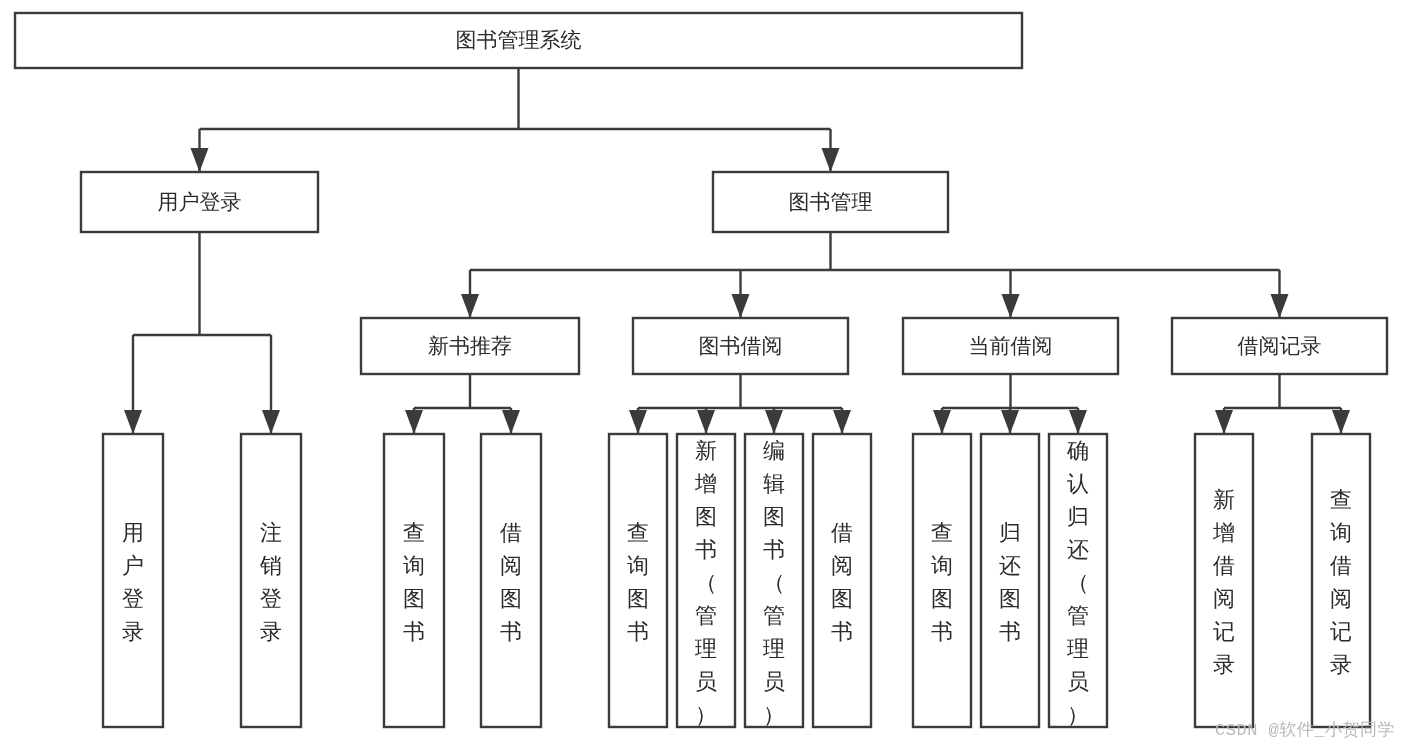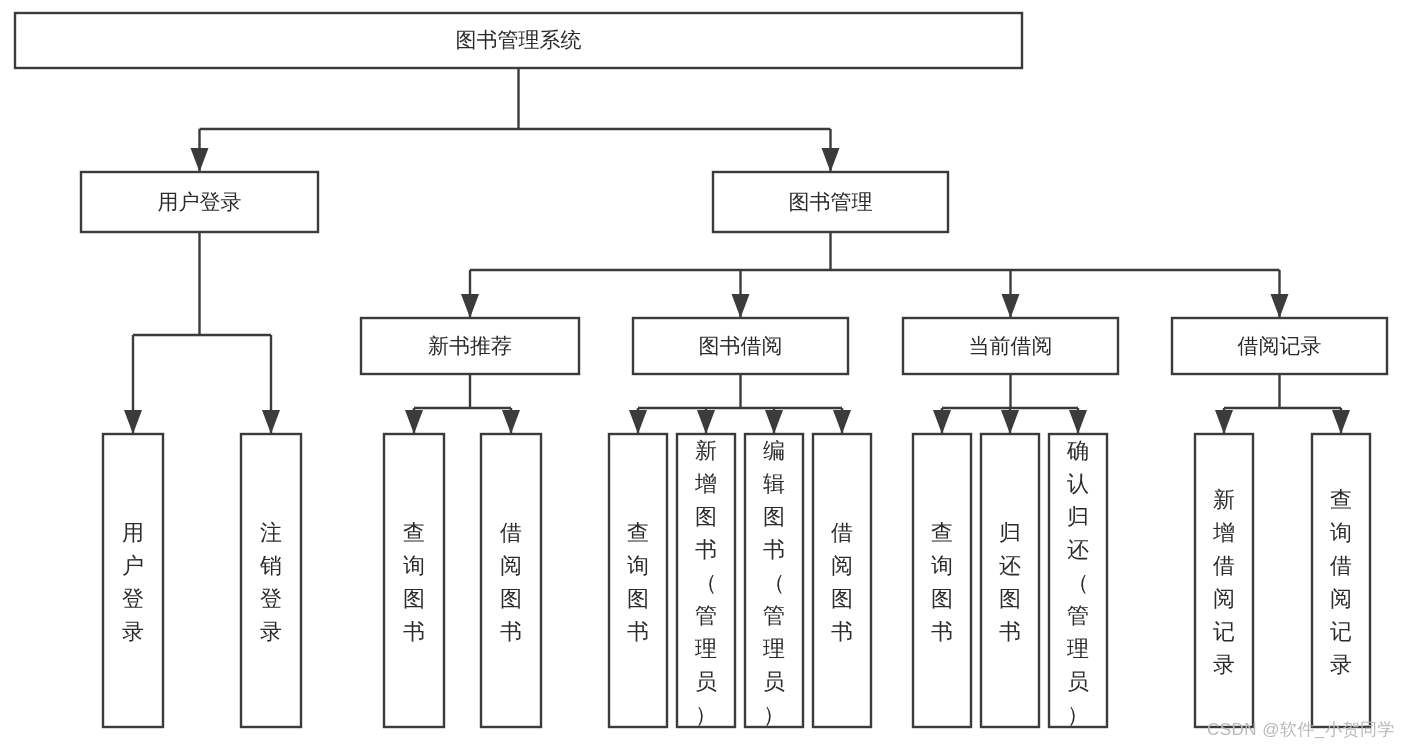--- a/index.html
+++ b/index.html
@@ -51,21 +51,21 @@
   .node-label-v {
     font-family: "Liberation Sans", "DejaVu Sans", sans-serif;
     font-size: 22px;
     fill: #2b2b2b;
     text-anchor: middle;
   }
   .watermark {
     position: absolute;
     right: 10px;
     bottom: 6px;
-    font-family: Liberation Sans, sans-serif;
+    font-family: Liberation Mono, monospace;
     font-size: 17px;
     color: #b9b9b9;
     letter-spacing: 0.5px;
     white-space: nowrap;
     user-select: none;
     margin-top: 32px;
   }
 </style>
 </head>
 <body>

